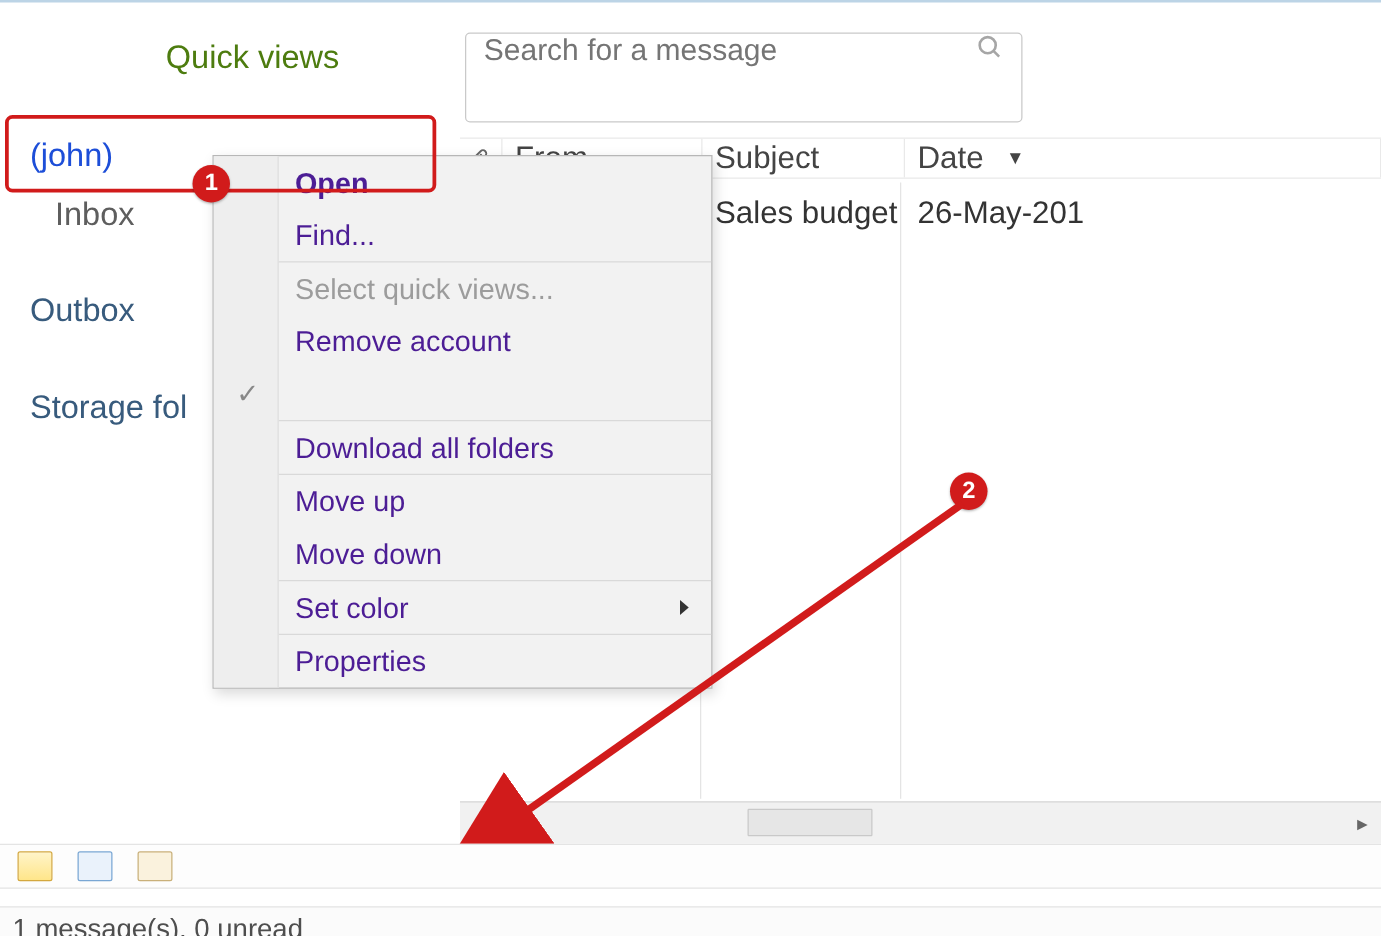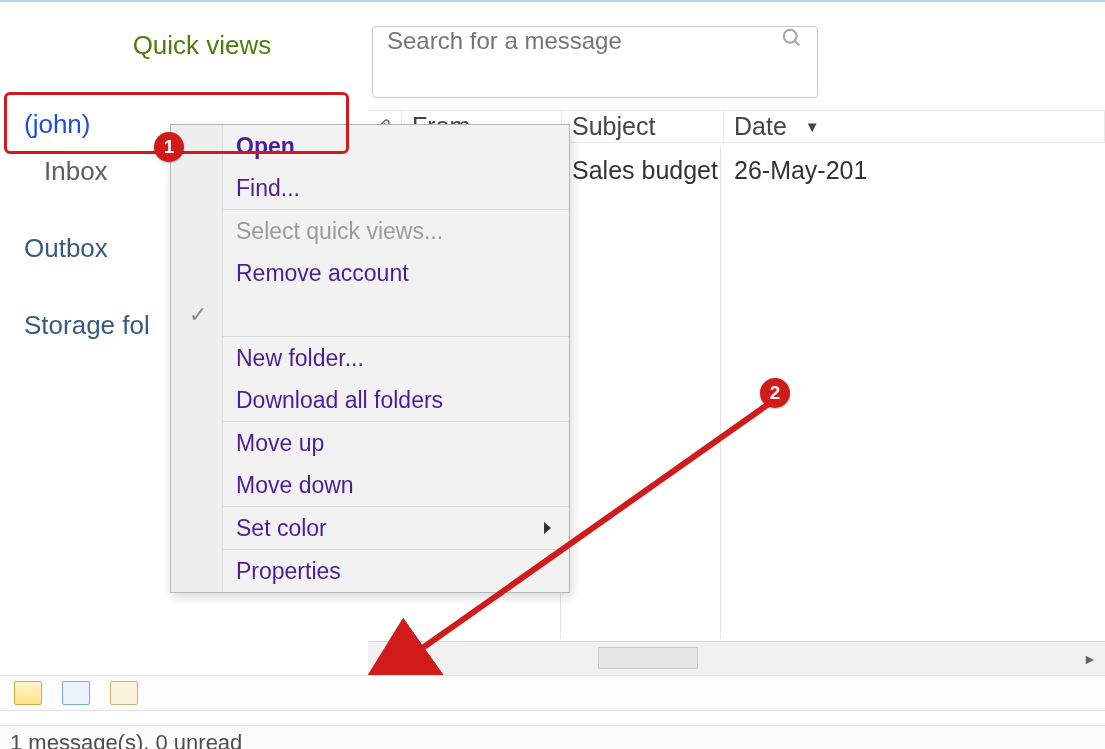--- a/index.html
+++ b/index.html
@@ -271,21 +271,20 @@
   <div class="cm-items">
     <div class="cm-item bold">Open</div>
     <div class="cm-item">Find...</div>
     <div class="cm-sep"></div>
     <div class="cm-item disabled">Select quick views...</div>
     <div class="cm-item">Remove account</div>
     <div class="cm-item disabled">
       <span class="cm-check">✓</span>
     </div>
     <div class="cm-sep"></div>
-    <div class="cm-item">New folder...</div>
     <div class="cm-item">Download all folders</div>
     <div class="cm-sep"></div>
     <div class="cm-item">Move up</div>
     <div class="cm-item">Move down</div>
     <div class="cm-sep"></div>
     <div class="cm-item">
       <span>Set color</span>
       <span class="cm-arrow"></span>
     </div>
     <div class="cm-sep"></div>

